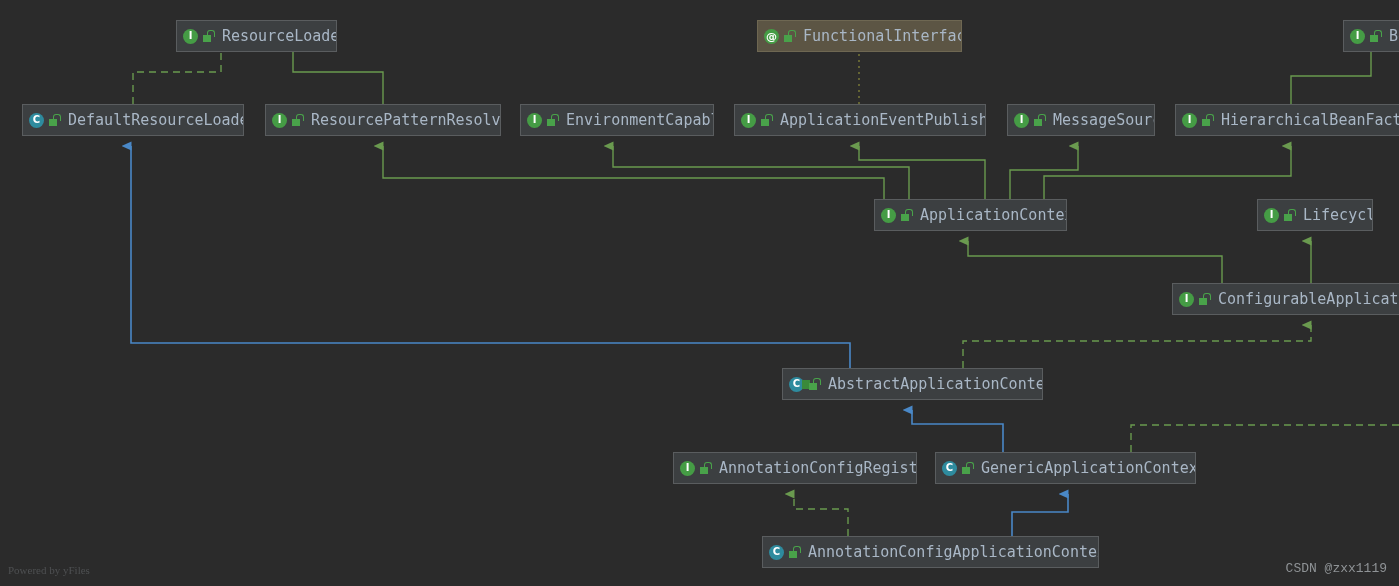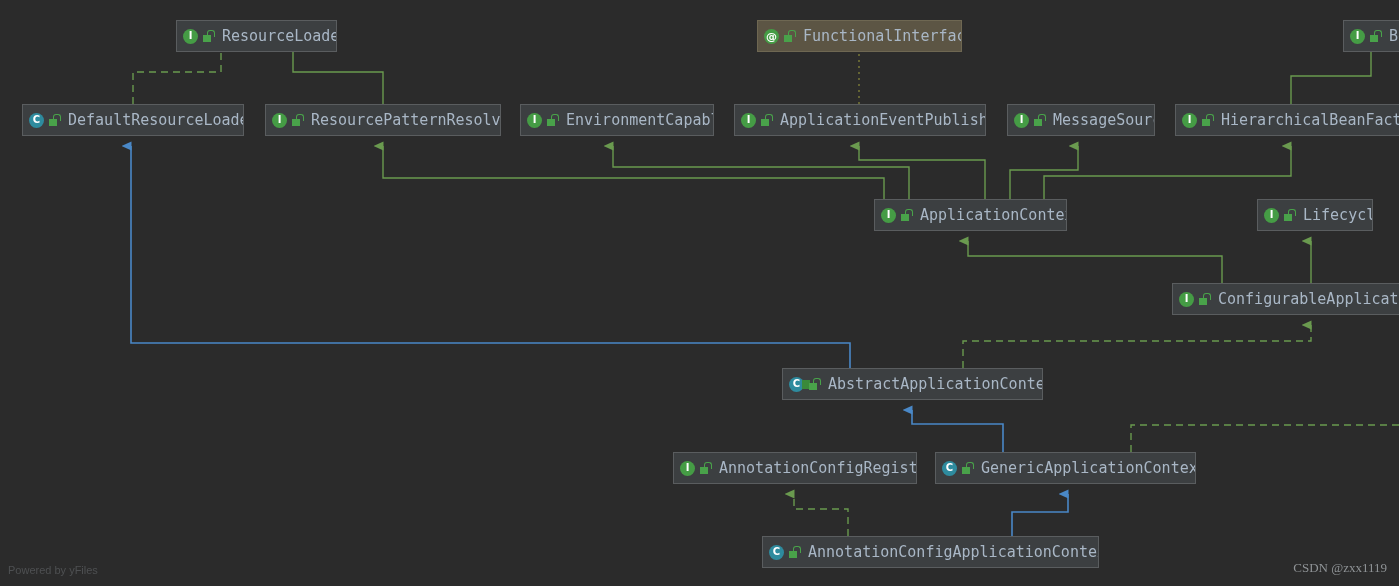--- a/index.html
+++ b/index.html
@@ -90,28 +90,28 @@
     border: 1.6px solid #49a24a;
     border-bottom: none;
     border-radius: 3px 3px 0 0;
     background: transparent;
   }
   .watermark-left {
     position: absolute;
     left: 8px; bottom: 10px;
     color: #4e5052;
     font-size: 11px;
-    font-family: Liberation Sans, sans-serif;
+    font-family: Liberation Serif, serif;
   }
   .watermark-right {
     position: absolute;
     right: 12px; bottom: 10px;
     color: #8f9396;
     font-size: 13px;
-    font-family: Liberation Serif, serif;
+    font-family: Liberation Mono, monospace;
   }
 </style>
 </head>
 <body>
 
 <div id="canvas">
 
   <svg class="edges" viewBox="0 0 1399 586">
     <defs>
       <marker id="arrGreen" markerWidth="12" markerHeight="12" refX="5" refY="9.5" orient="auto" markerUnits="userSpaceOnUse">

